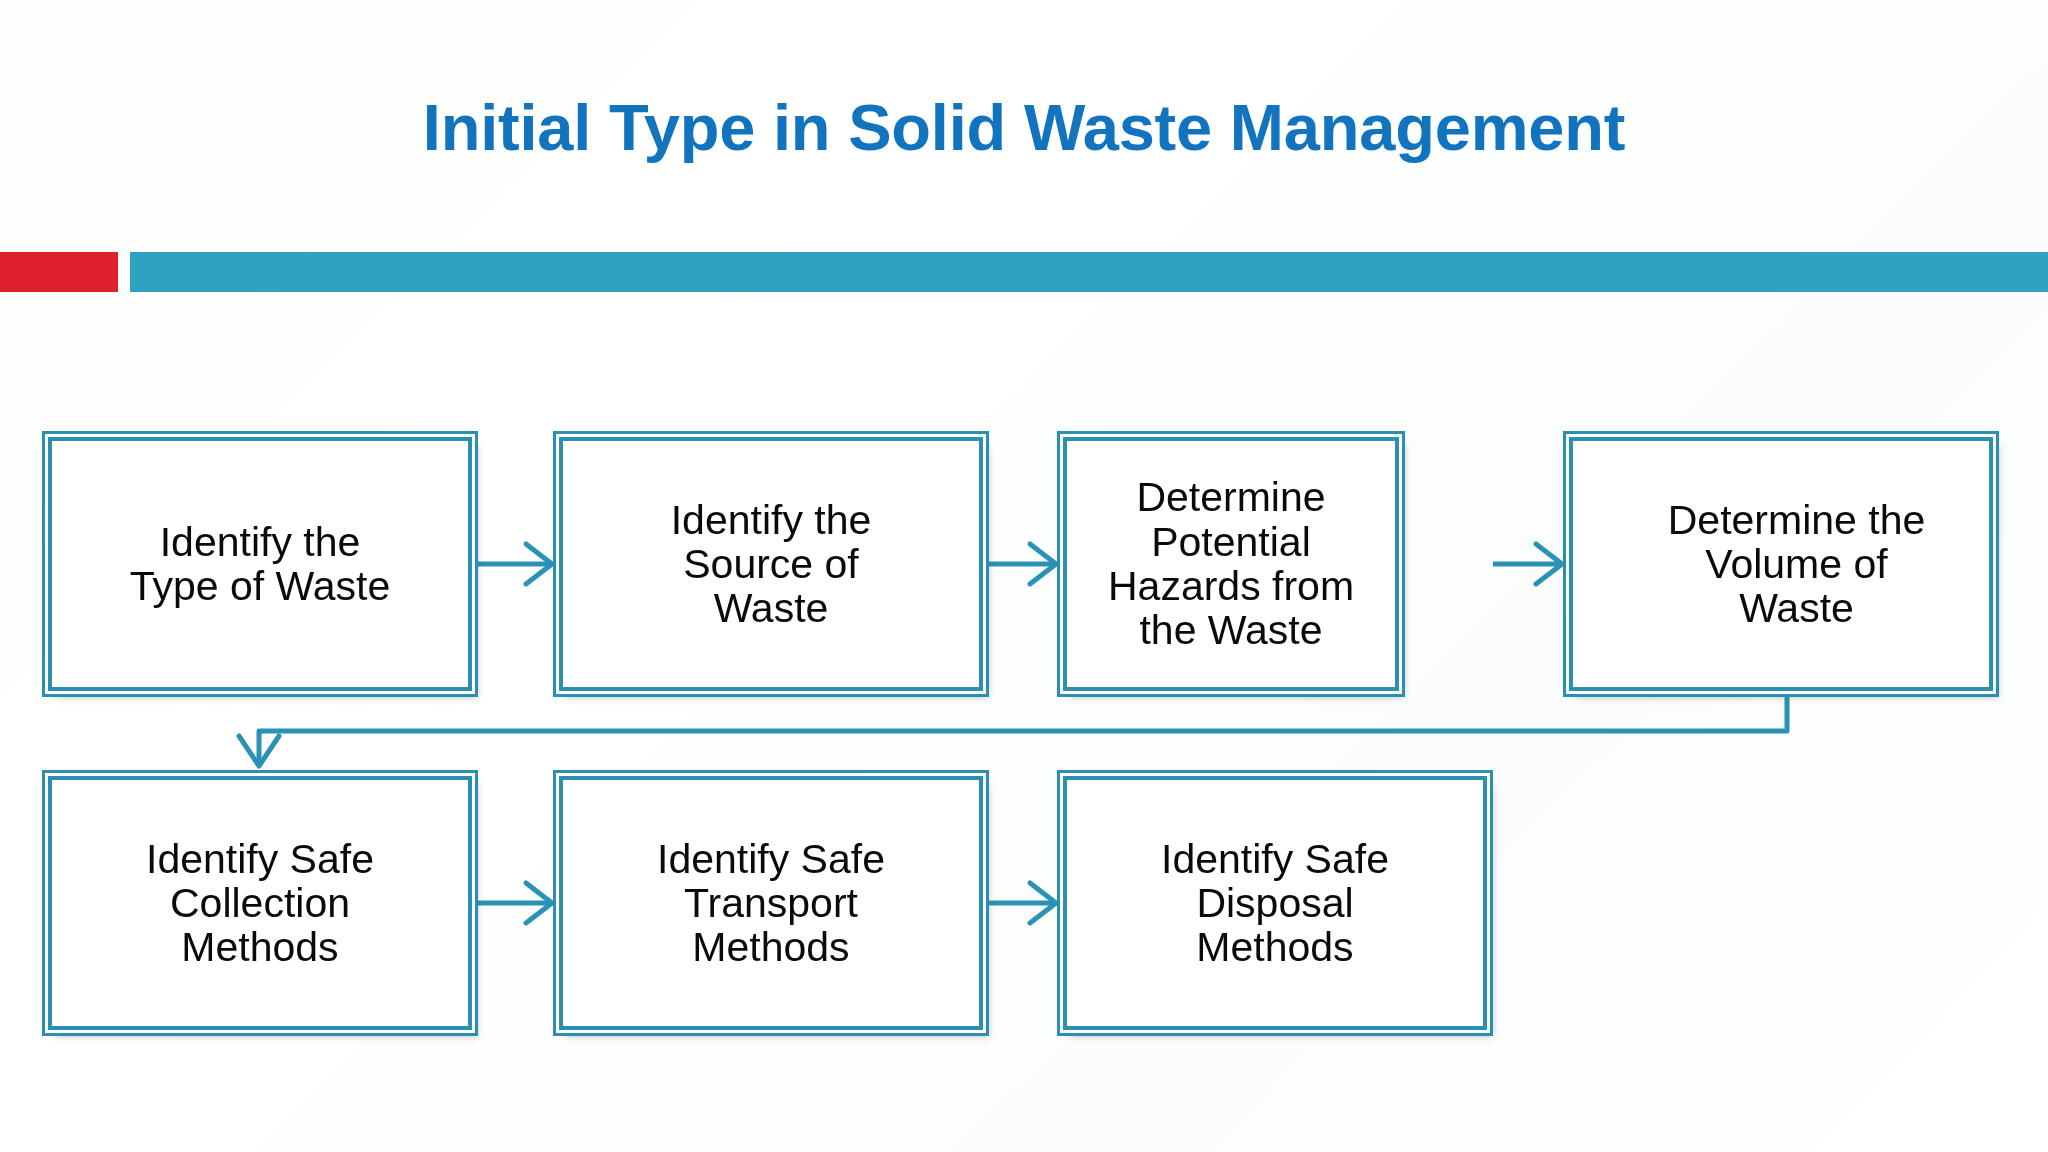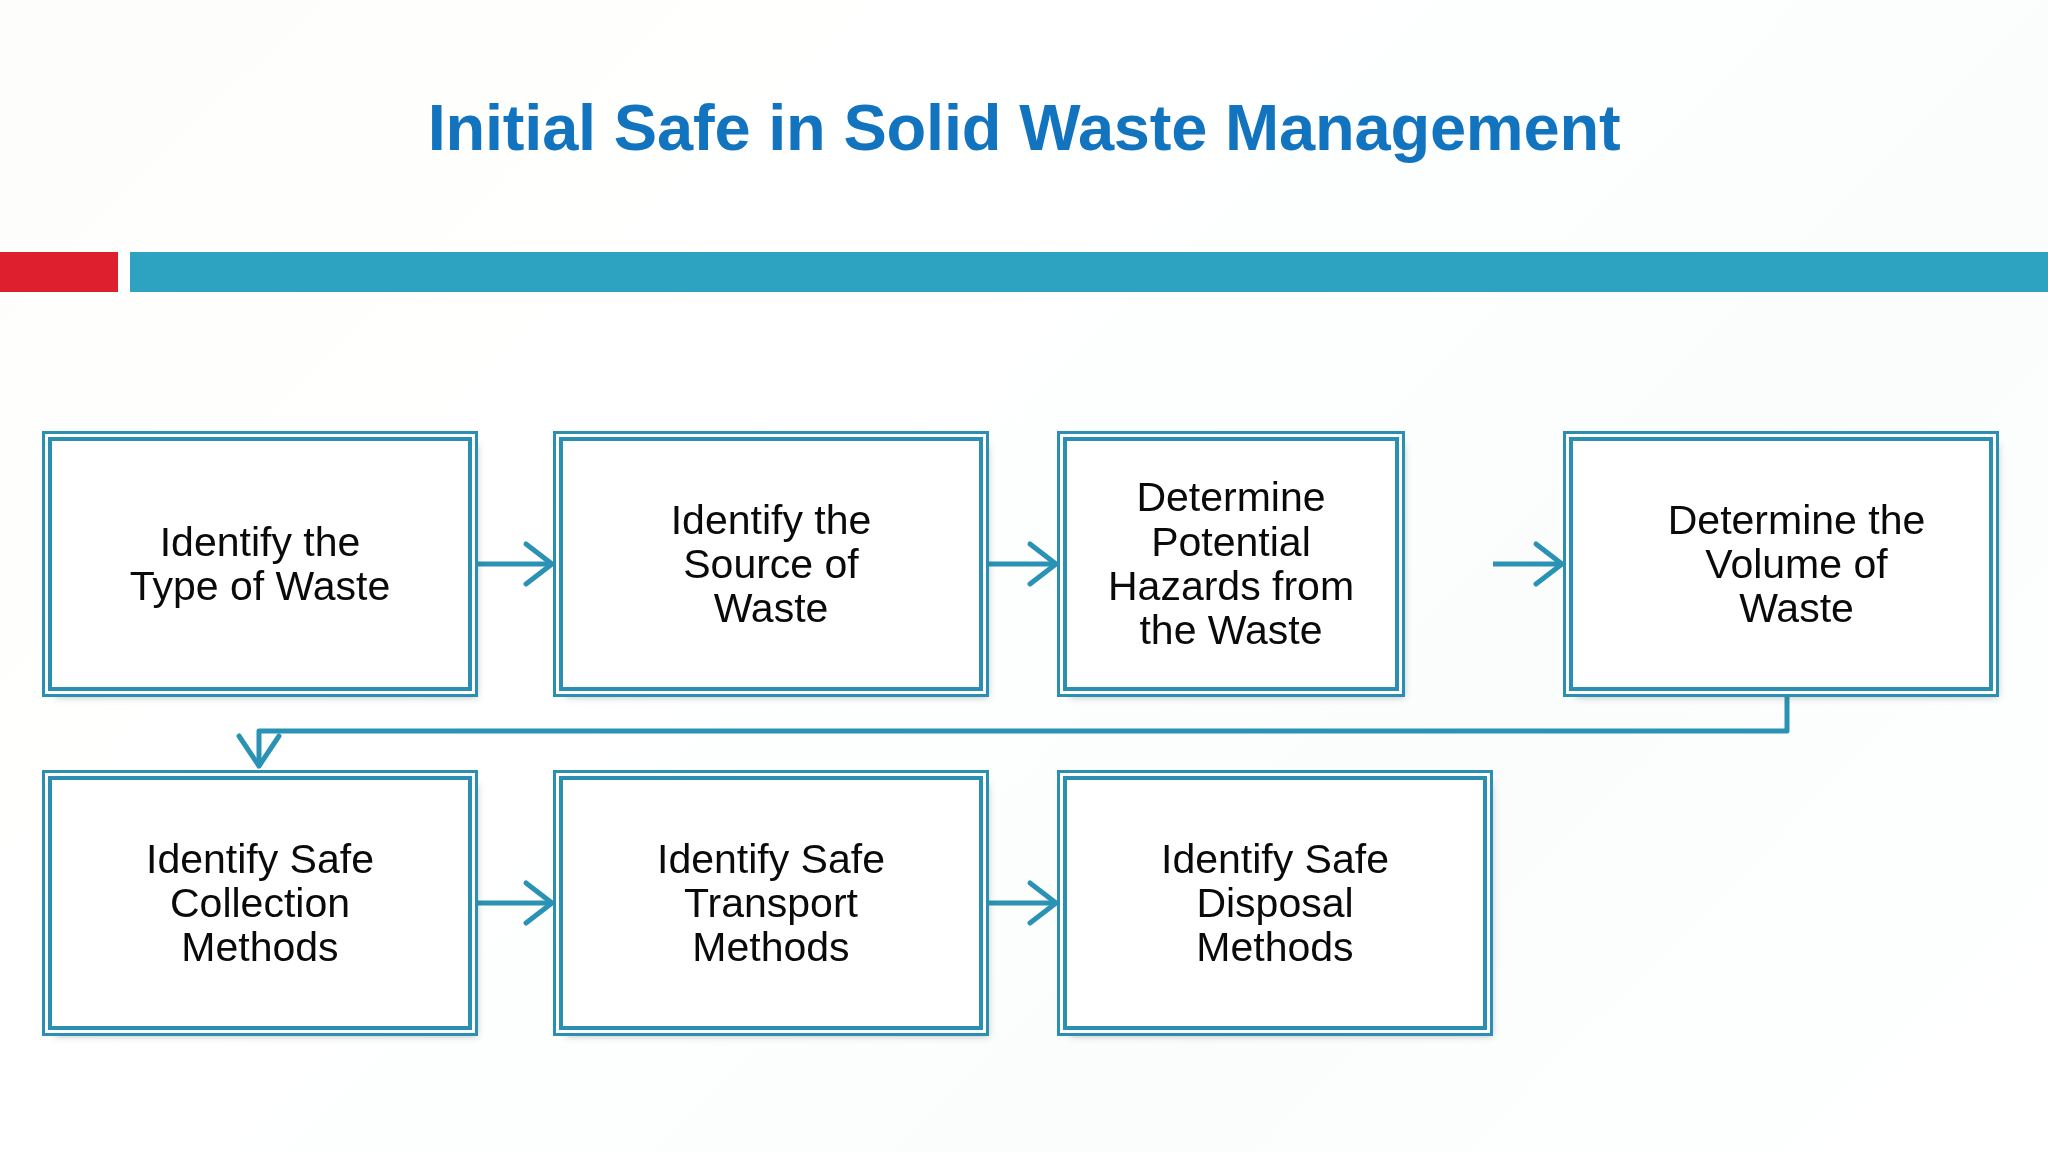--- a/index.html
+++ b/index.html
@@ -77,21 +77,21 @@
   .connector-layer {
     position:absolute;
     left:0; top:0;
     width:2048px; height:1152px;
     pointer-events:none;
   }
 </style>
 </head>
 <body>
 
-<div class="slide-title">Initial Safe in Solid Waste Management</div>
+<div class="slide-title">Initial Type in Solid Waste Management</div>
 
 <div class="bar-red"></div>
 <div class="bar-teal"></div>
 
 <svg class="connector-layer" viewBox="0 0 2048 1152" width="2048" height="1152">
 
   <g>
     <line x1="478" y1="564" x2="548" y2="564" stroke="#2A92B4" stroke-width="5"></line>
     <polyline points="526,544 552,564 526,584" fill="none" stroke="#2A92B4" stroke-width="5" stroke-linecap="round" stroke-linejoin="round"></polyline>
   </g>

